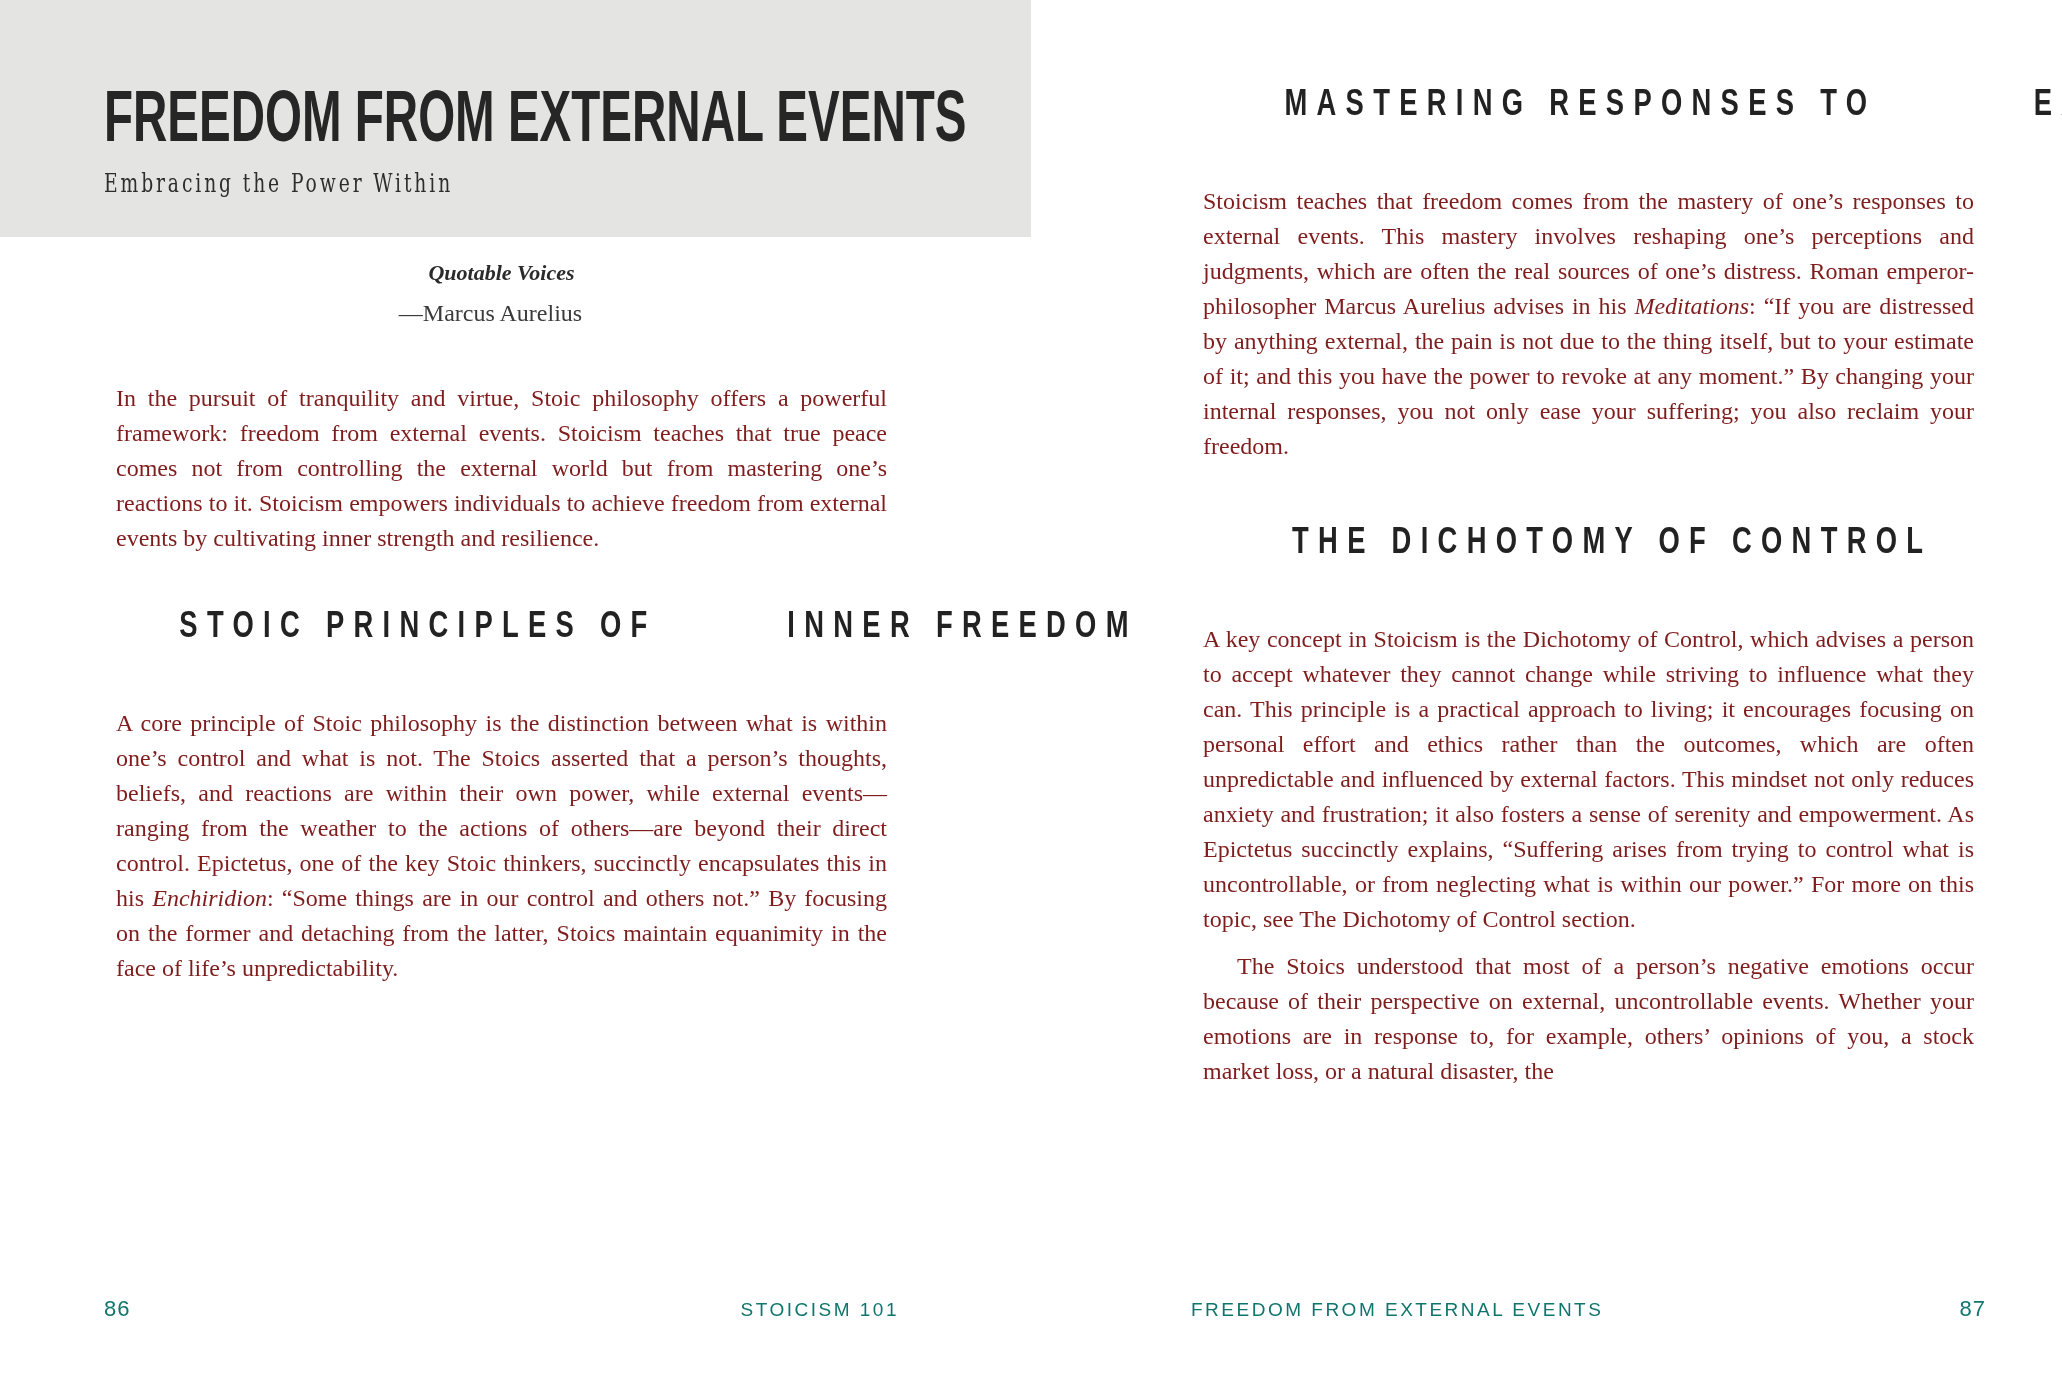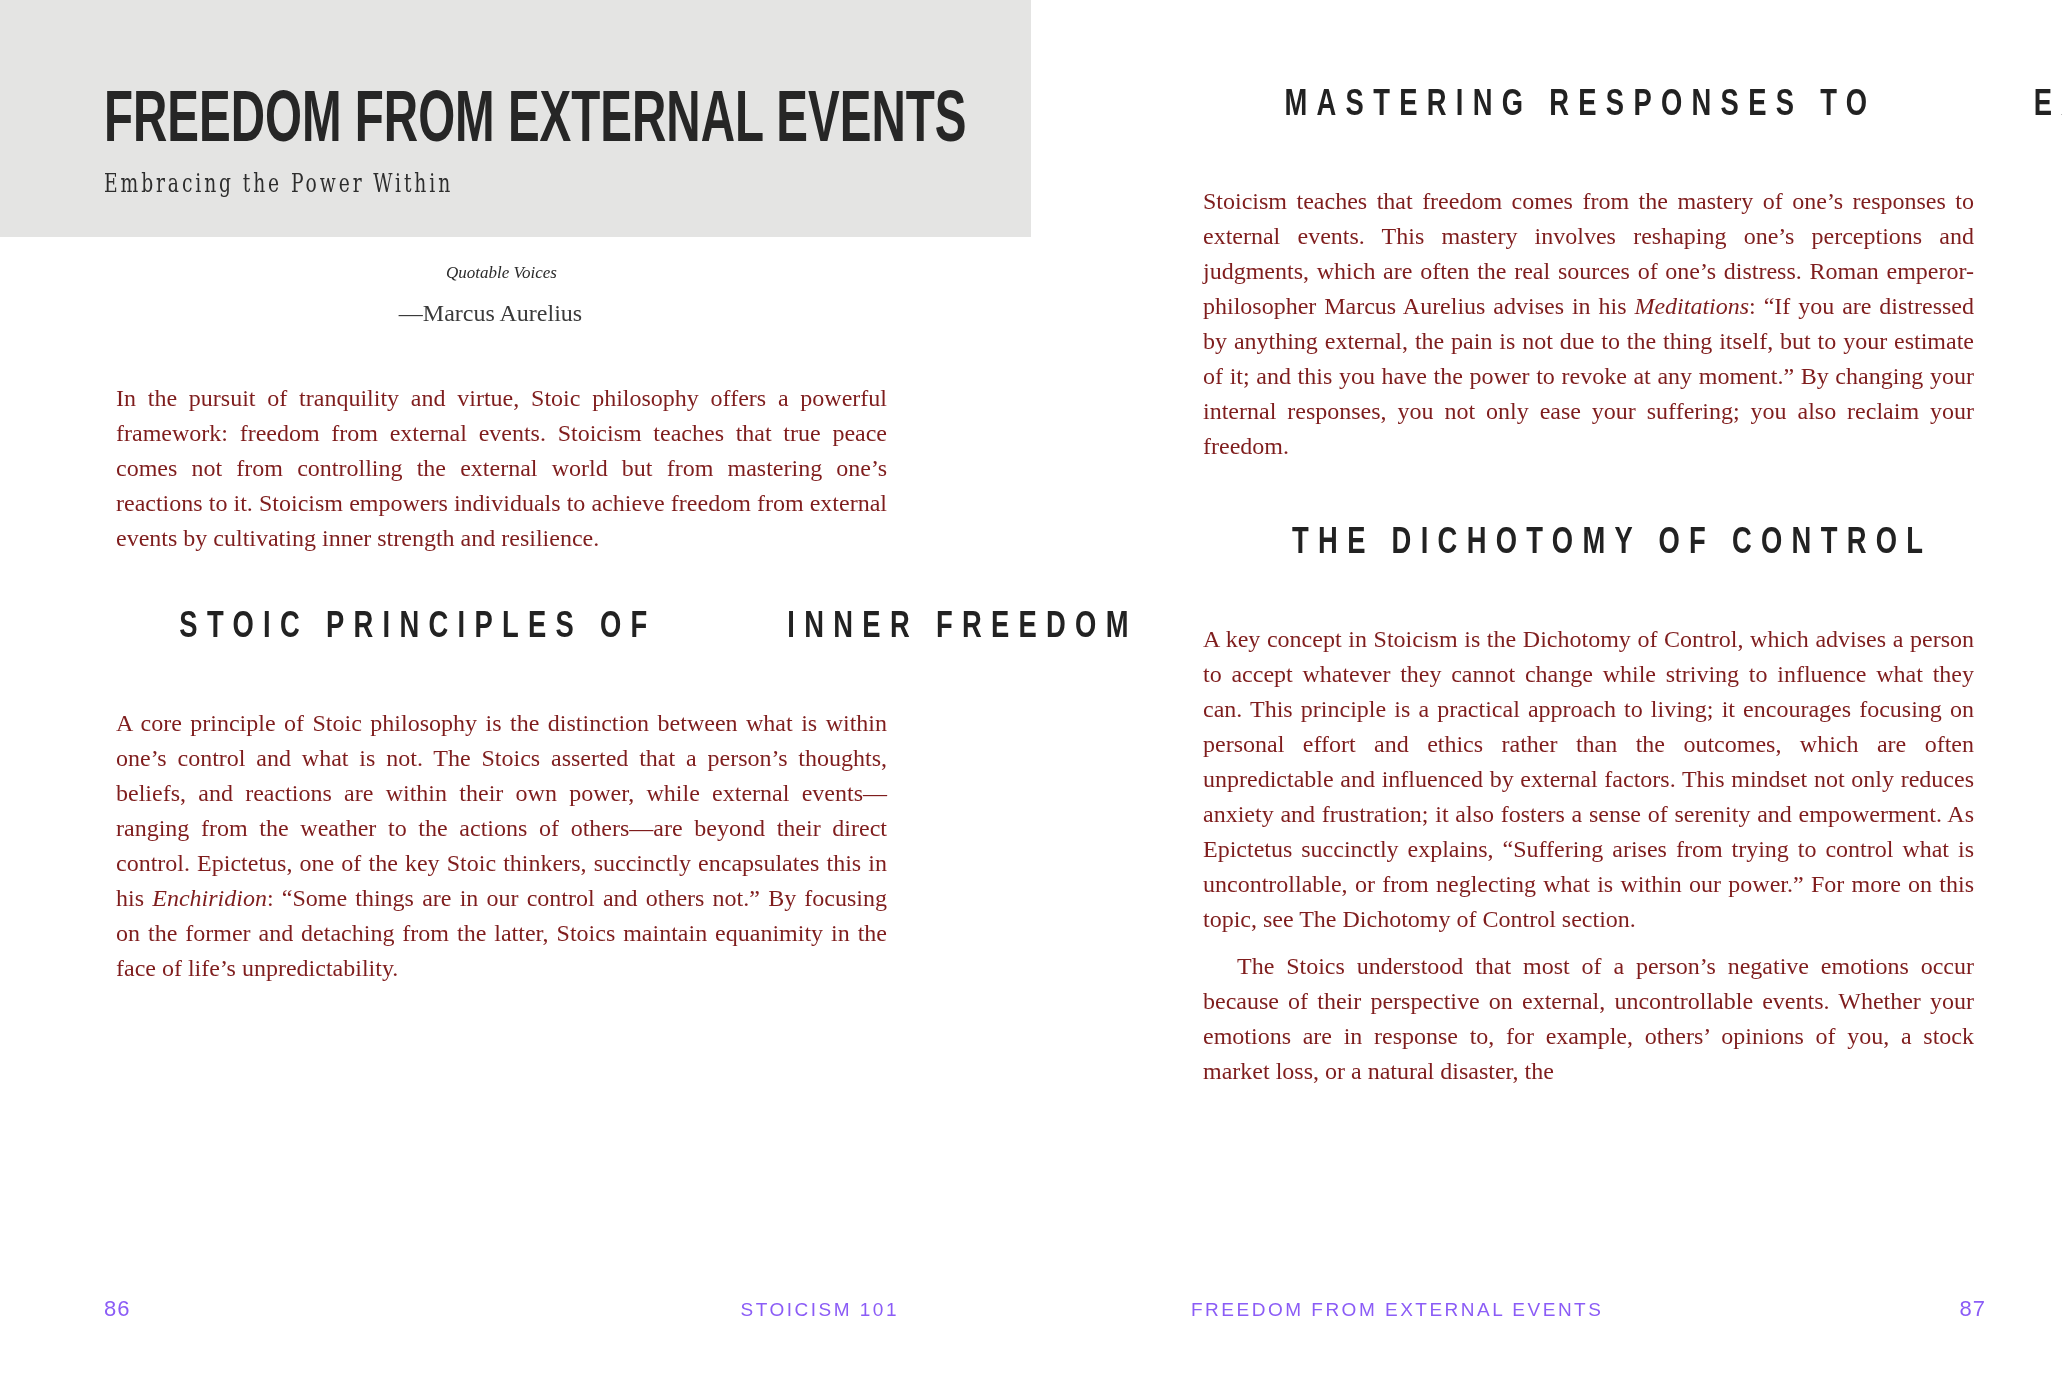--- a/index.html
+++ b/index.html
@@ -40,22 +40,22 @@
     color: #2d2d2d;
   }
 
   
   .left-content  { position: absolute; top: 237px; left: 104px; width: 795px; }
   .right-content { position: absolute; top: 0;     left: 160px; width: 795px; }
 
   
   .quote-block { margin-top: 18px; text-align: center; color: #3a3a3a; }
   .quote-heading {
-    font-weight: 400; font-style: italic;
-    font-size: 17px; line-height: 36px; color: #2b2b2b;
+    font-weight: 700; font-style: italic;
+    font-size: 22px; line-height: 36px; color: #2b2b2b;
   }
   .quote-text { margin: 4px auto 0 auto; width: 760px; font-size: 24px; line-height: 37px; }
   .quote-attribution { margin-top: 4px; padding-right: 22px; font-size: 24px; line-height: 36px; }
 
   
   .body-para {
     font-size: 24px; line-height: 35px;
     text-align: justify; color: #7f1d1d;
     margin: 12px;
   }
@@ -79,21 +79,21 @@
     font-size: 36px; line-height: 58px; letter-spacing: 0.34em;
   }
   .sh-left  { margin-top: 40px; }
   .sh-right1 { margin-top: 74px; }
   .sh-right2 { margin-top: 48px; }
 
   
   .footer {
     position: absolute; top: 1296px;
     display: flex; justify-content: space-between; align-items: baseline;
-    font-family: "Liberation Sans", sans-serif; color: #8b5cf6;
+    font-family: "Liberation Sans", sans-serif; color: #0f766e;
   }
   .footer-left  { left: 104px; width: 795px; }
   .footer-right { left: 160px; width: 795px; }
   .page-num { font-size: 22px; letter-spacing: 1px; }
   .running-title { font-size: 19px; letter-spacing: 2.5px; }
 </style>
 </head>
 <body>
 
 <div class="spread">

